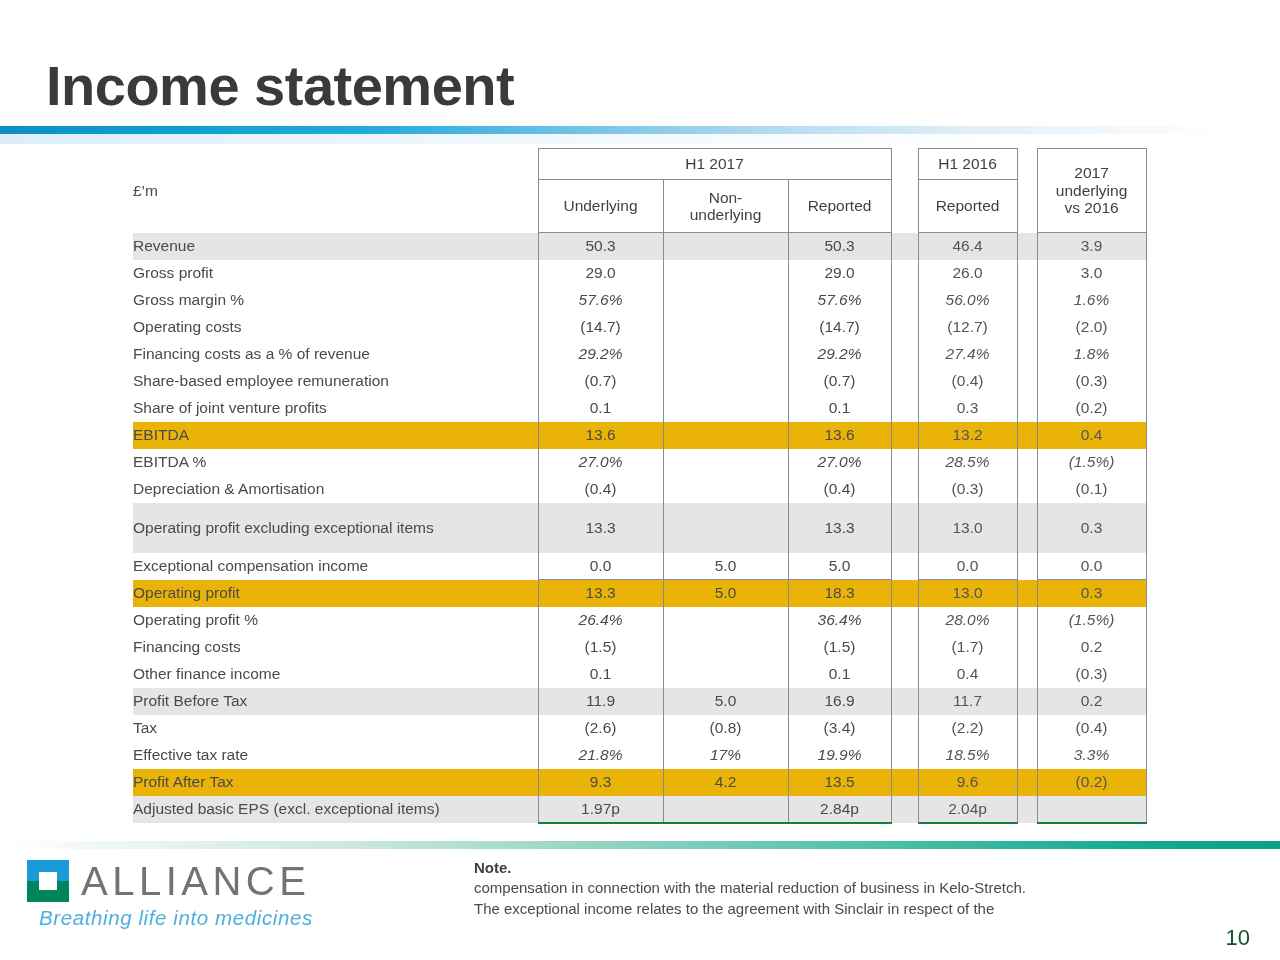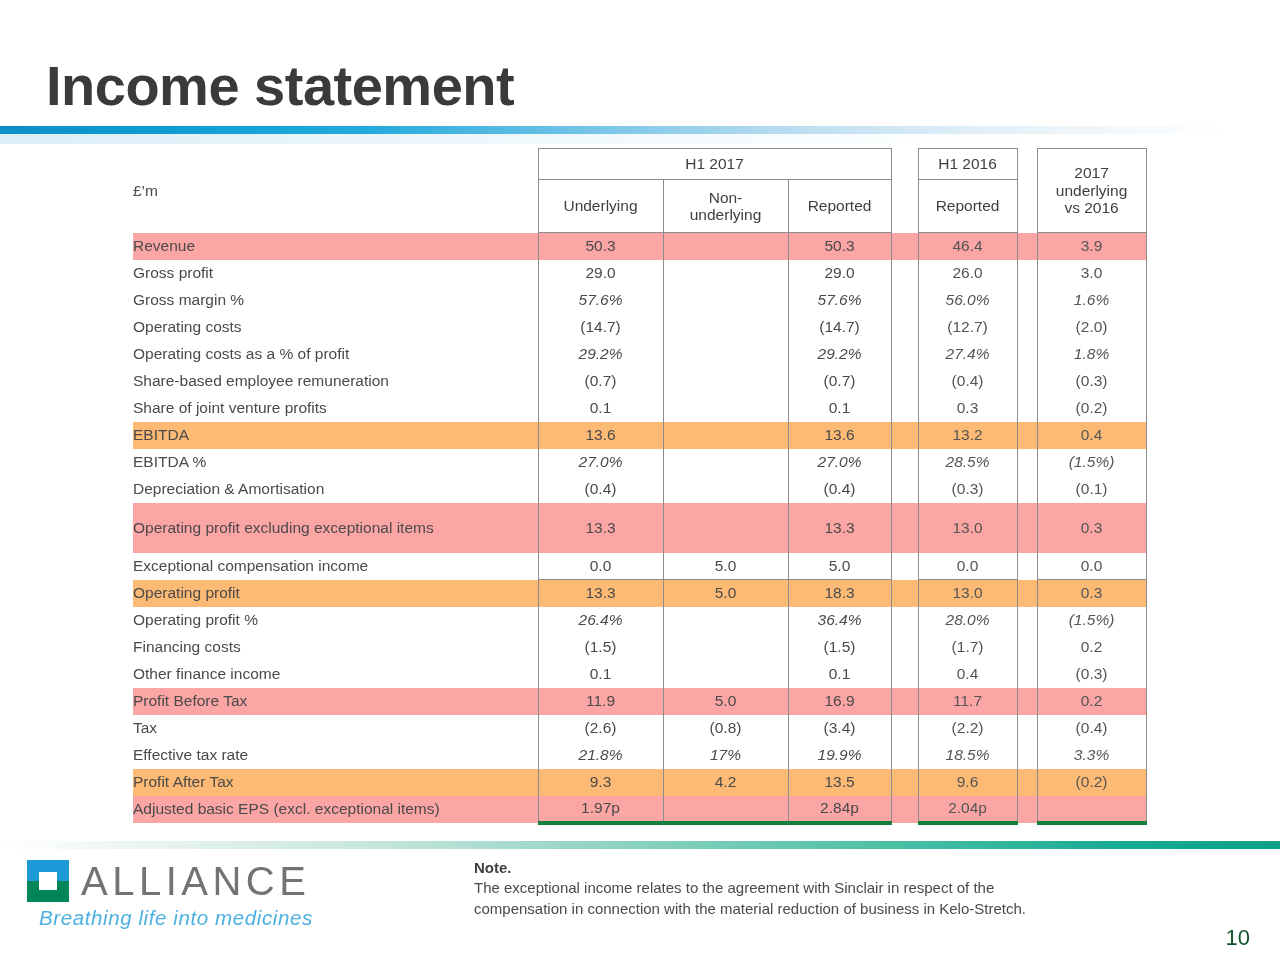--- a/index.html
+++ b/index.html
@@ -119,27 +119,27 @@
 
   tr.r { height: 27px; }
   tr.r-tall { height: 50px; }
 
   
   .b  { font-weight: bold; color: #3f3f3f; }
   .i  { font-style: italic; }
   .bi { font-weight: bold; font-style: italic; color: #3f3f3f; margin-left: 47px; }
 
   
-  tr.hl-blue  td { background: #fca5a5; }
-  tr.hl-green td { background: #fdba74; margin-left: 20px; }
+  tr.hl-blue  td { background: #e5e5e5; }
+  tr.hl-green td { background: #eab308; margin-left: 20px; }
 
   
   tr.topline td.num { border-top: 1px solid #8c8c8c; }
   
-  tr.lastrow td.num { border-bottom: 4px solid #15803d; }
+  tr.lastrow td.num { border-bottom: 2px solid #15803d; }
 
   
   .bottom-rule {
     position: absolute;
     left: 0;
     top: 841px;
     width: 1280px;
     height: 8px;
     background: linear-gradient(to right,
                 #ffffff 0%, #e8f4f0 12%, #c9e7de 28%,
@@ -285,21 +285,21 @@
           <td class="lbl">Operating costs</td>
           <td class="num b">(14.7)</td>
           <td class="num b"></td>
           <td class="num b">(14.7)</td>
           <td class="gapcell"></td>
           <td class="num grp-h16 ">(12.7)</td>
           <td class="gapcell"></td>
           <td class="num grp-vs ">(2.0)</td>
         </tr>
         <tr class="r">
-          <td class="lbl">Operating costs as a % of profit</td>
+          <td class="lbl">Financing costs as a % of revenue</td>
           <td class="num bi">29.2%</td>
           <td class="num bi"></td>
           <td class="num bi">29.2%</td>
           <td class="gapcell"></td>
           <td class="num grp-h16 i">27.4%</td>
           <td class="gapcell"></td>
           <td class="num grp-vs i">1.8%</td>
         </tr>
         <tr class="r">
           <td class="lbl">Share-based employee remuneration</td>
@@ -474,17 +474,17 @@
       <div class="bot-half"></div>
       <div class="notch"></div>
     </div>
     <div class="logo-word">ALLIANCE</div>
   </div>
   <div class="logo-tag">Breathing life into medicines</div>
 </div>
 
 <div class="note-block">
   <div class="note-title">Note.</div>
+  <div>compensation in connection with the material reduction of business in Kelo-Stretch.</div>
   <div>The exceptional income relates to the agreement with Sinclair in respect of the</div>
-  <div>compensation in connection with the material reduction of business in Kelo-Stretch.</div>
 </div>
 
 <div class="page-num">10</div>
 
 </body></html>

